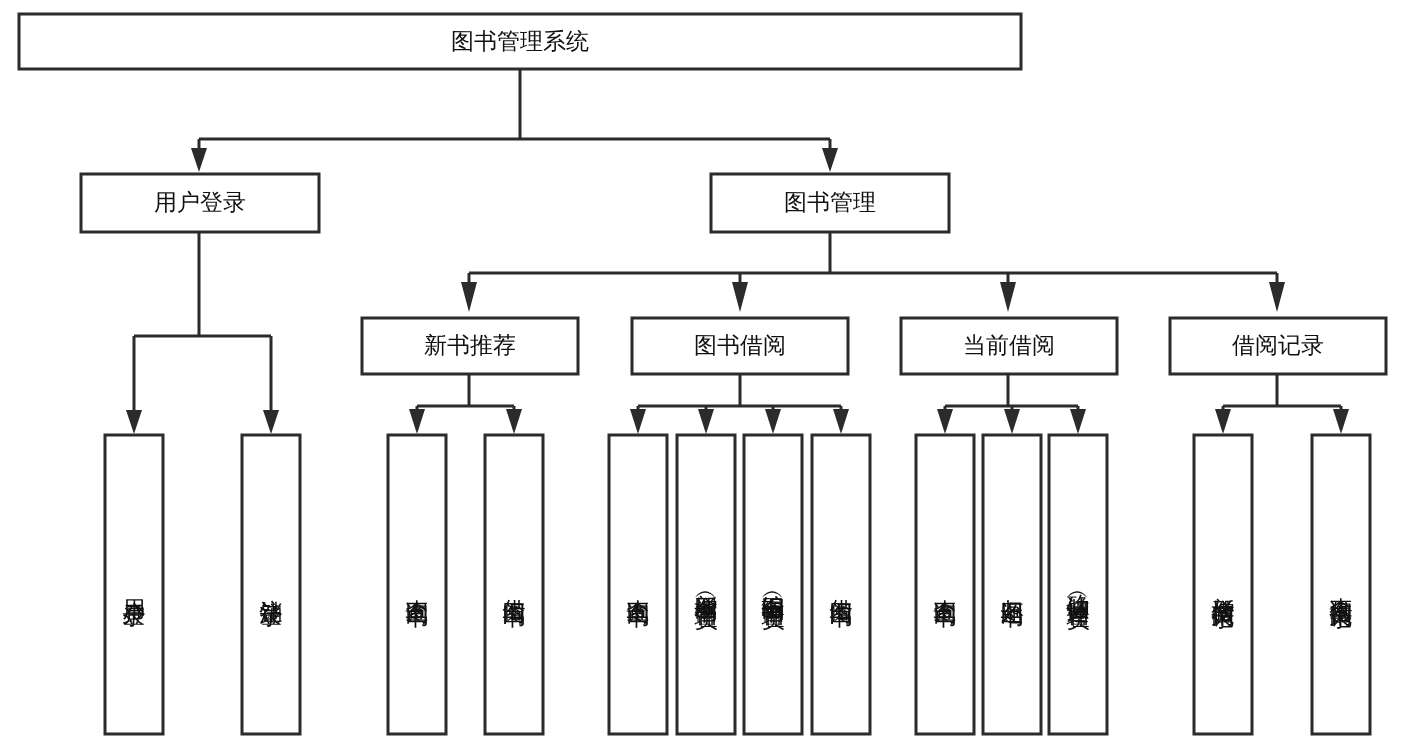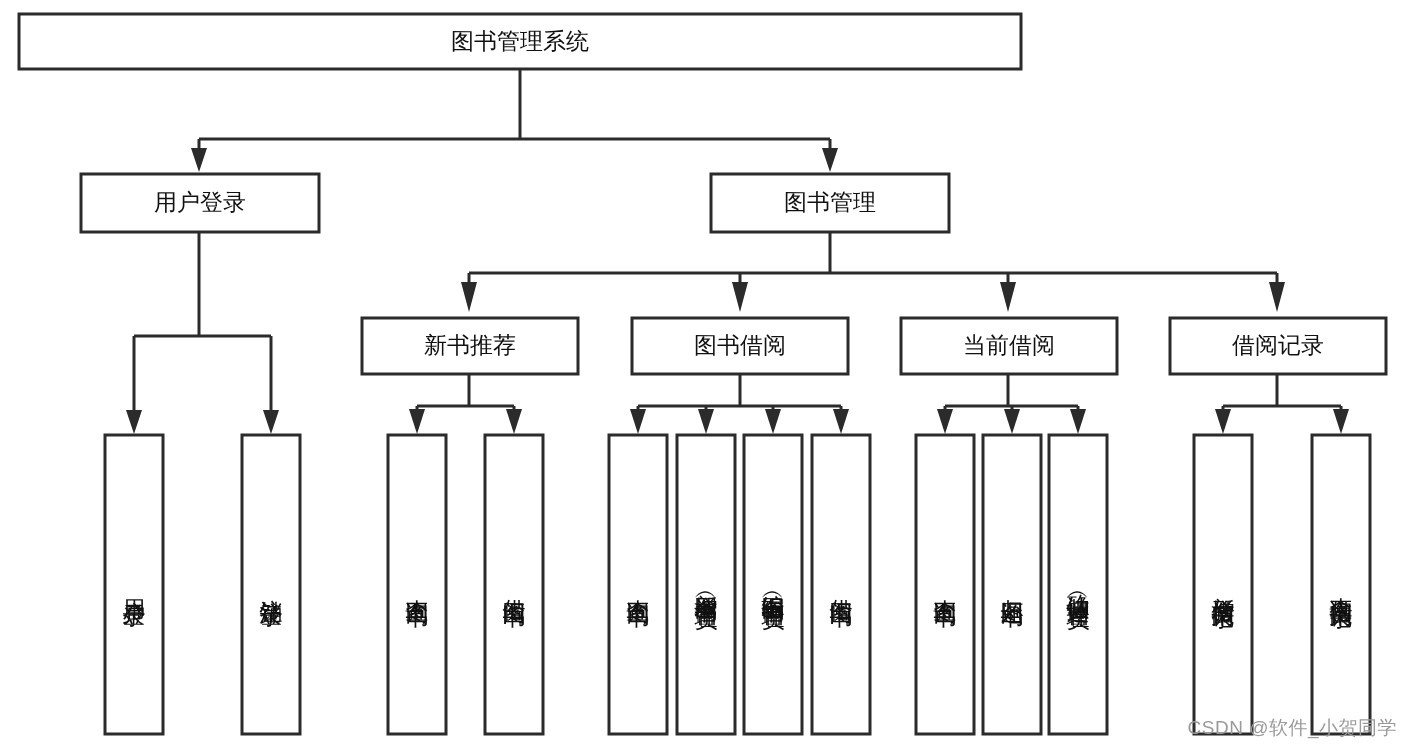--- a/index.html
+++ b/index.html
@@ -242,14 +242,13 @@
     <span class="v-label">确认归还（管理员）</span>
   </div>
 
   <div class="v-label-wrap" style="left:1194px; top:435px; width:58px; height:299px;">
     <span class="v-label">新增借阅记录</span>
   </div>
   <div class="v-label-wrap" style="left:1312px; top:435px; width:58px; height:299px;">
     <span class="v-label">查询借阅记录</span>
   </div>
 
-  <div class="watermark">CSDN @软件_小贺同学</div>
 </div>
 
 </body></html>

